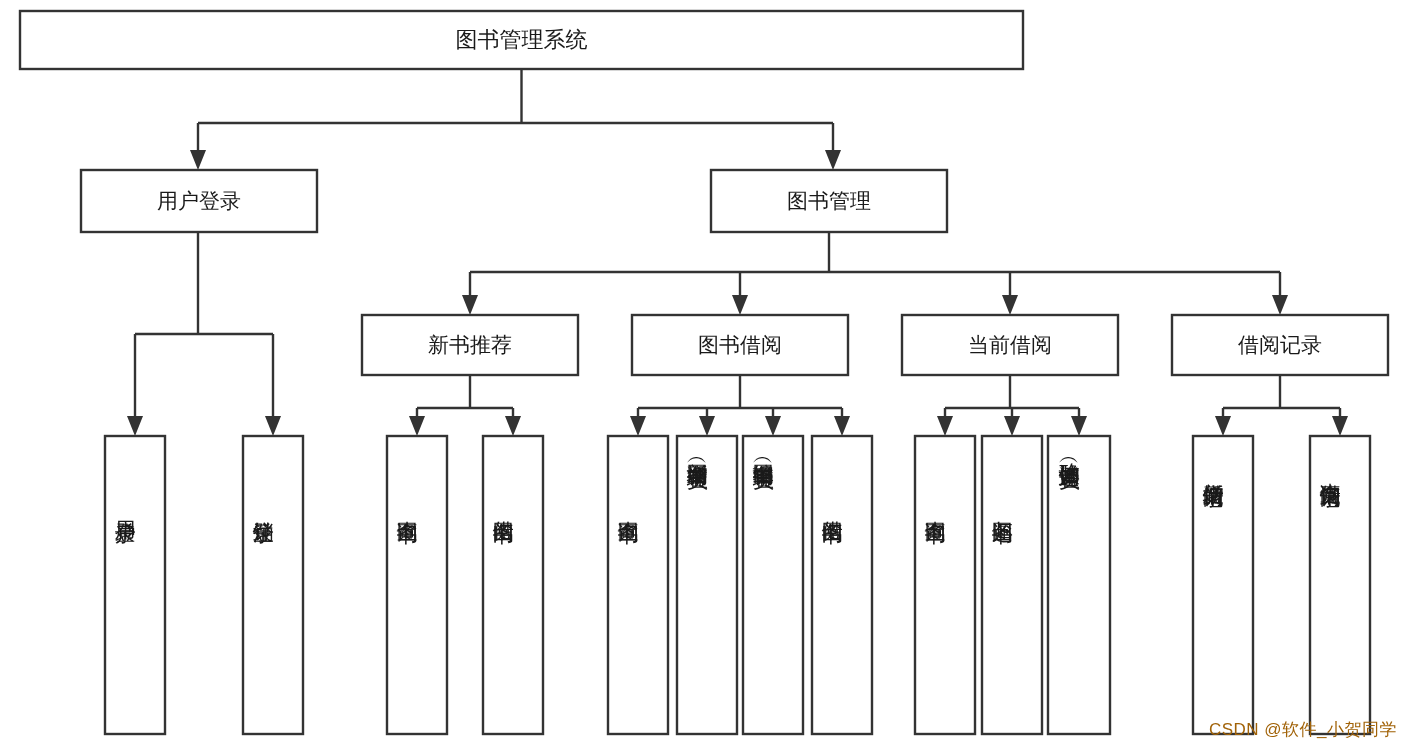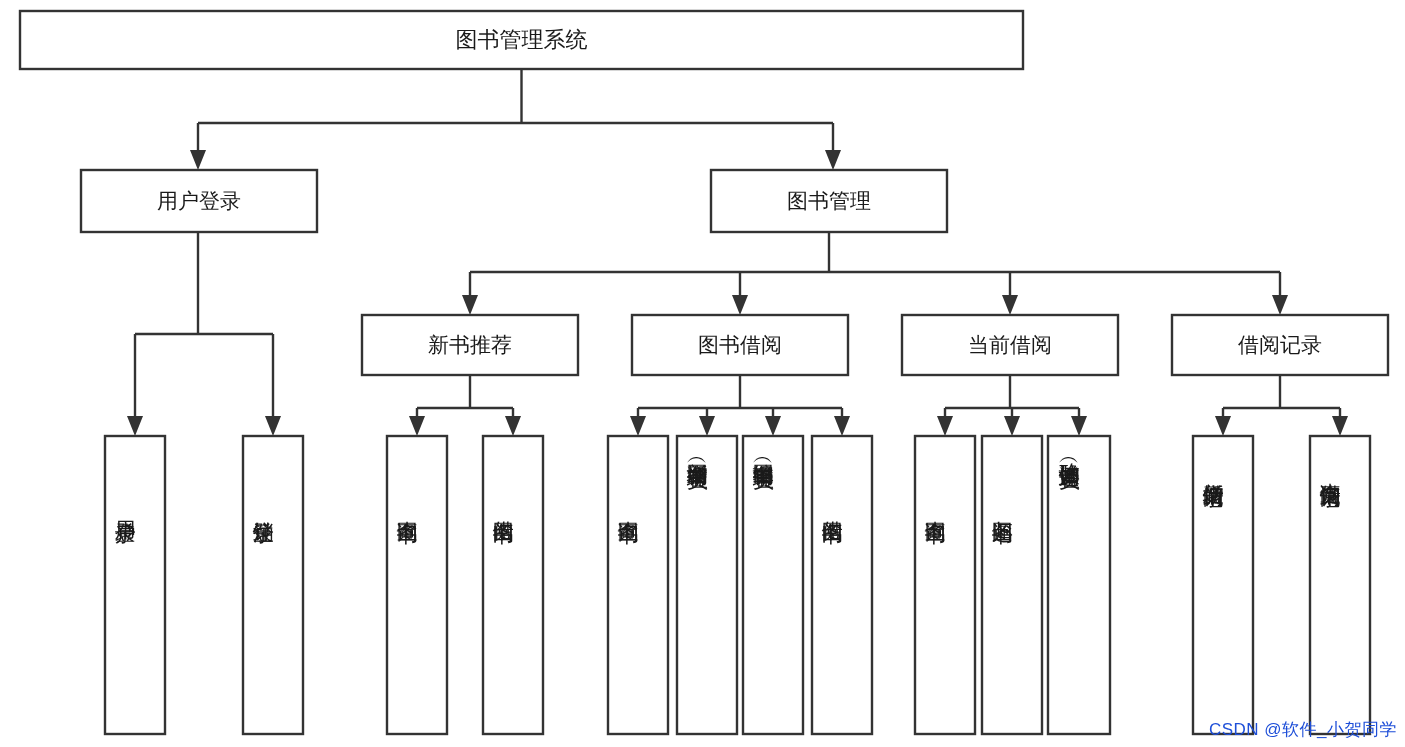--- a/index.html
+++ b/index.html
@@ -70,21 +70,21 @@
     white-space: nowrap;
     text-align: start;
     pointer-events: none;
   }
   .watermark {
     position: absolute;
     right: 8px;
     bottom: 6px;
     font-family: "Liberation Sans", "DejaVu Sans", sans-serif;
     font-size: 17px;
-    color: #1d4ed8;
+    color: #a16207;
     letter-spacing: 0.5px;
     white-space: nowrap;
   }
 </style>
 </head>
 <body>
 
 <div id="diagram-root">
 
   <svg id="flow" viewBox="0 0 1405 747">

